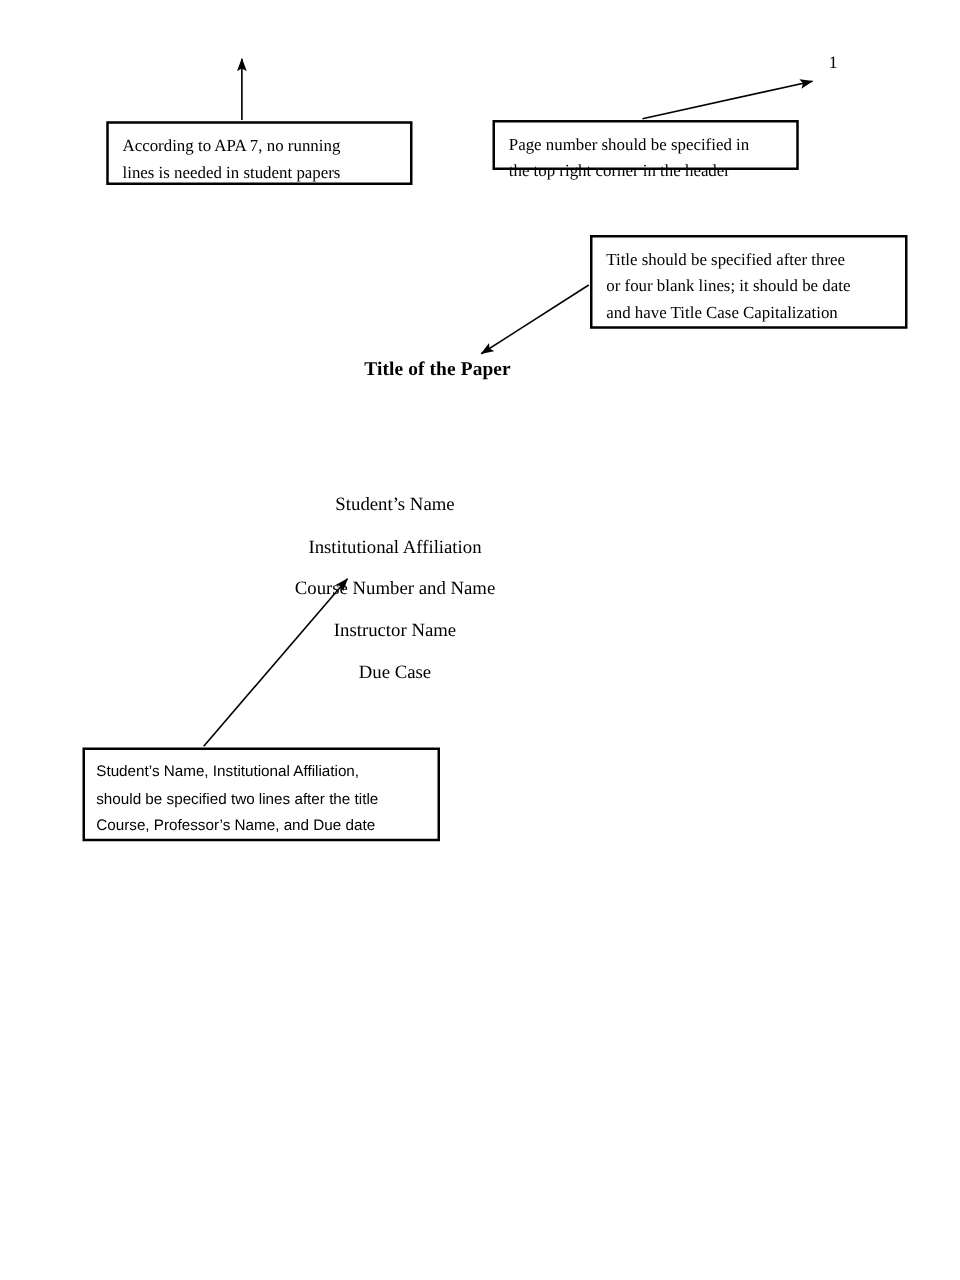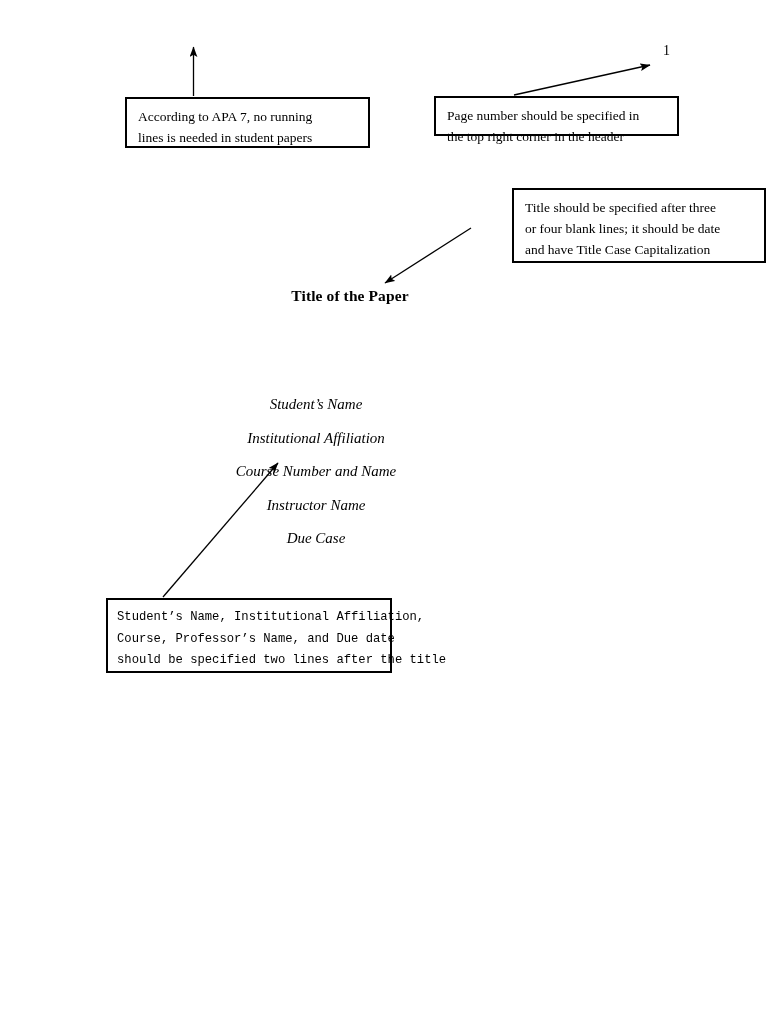--- a/index.html
+++ b/index.html
@@ -22,33 +22,32 @@
   .callout {
     position: absolute;
     box-sizing: border-box;
     border: 2px solid #000000;
     background: #ffffff;
     font-family: "Liberation Serif", "DejaVu Serif", serif;
     font-size: 13.5px;
     line-height: 21px;
     color: #000000;
     padding: 7px 10px 6px 11px;
-    margin-left: 40px;
   }
   .callout .line {
     display: block;
     white-space: nowrap;
   }
 
   #callout-running-head { left: 85px;  top: 97px;  width: 245px; height: 51px; }
   #callout-page-number  { left: 394px; top: 96px;  width: 245px; height: 40px; }
   #callout-title-rule   { left: 472px; top: 188px; width: 254px; height: 75px; }
   #callout-author-block {
     left: 66px; top: 598px; width: 286px; height: 75px;
-    font-family: Liberation Mono, monospace;
+    font-family: Liberation Sans, sans-serif;
     font-size: 12.2px;
     line-height: 21.5px;
     padding: 7px 8px 6px 9px;
   }
 
   
   .page-number-header {
     position: absolute;
     left: 663px;
     top: 42px;
@@ -66,21 +65,20 @@
     font-size: 15.5px;
     line-height: 20px;
     letter-spacing: 0.1px;
   }
   .author-lines {
     position: absolute;
     left: 0;
     top: 388px;
     width: 632px;
     text-align: center;
-    font-style: italic;
   }
   .author-lines .author-line {
     display: block;
     font-size: 15px;
     line-height: 33.5px;
   }
 
   
   #arrow-layer {
     position: absolute;
@@ -135,17 +133,17 @@
   </div>
 
   <div class="callout" id="callout-title-rule">
     <span class="line">Title should be specified after three</span>
     <span class="line">or four blank lines; it should be date</span>
     <span class="line">and have Title Case Capitalization</span>
   </div>
 
   <div class="callout" id="callout-author-block">
     <span class="line">Student’s Name, Institutional Affiliation,</span>
+    <span class="line">should be specified two lines after the title</span>
     <span class="line">Course, Professor’s Name, and Due date</span>
-    <span class="line">should be specified two lines after the title</span>
   </div>
 
 </div>
 
 </body></html>

